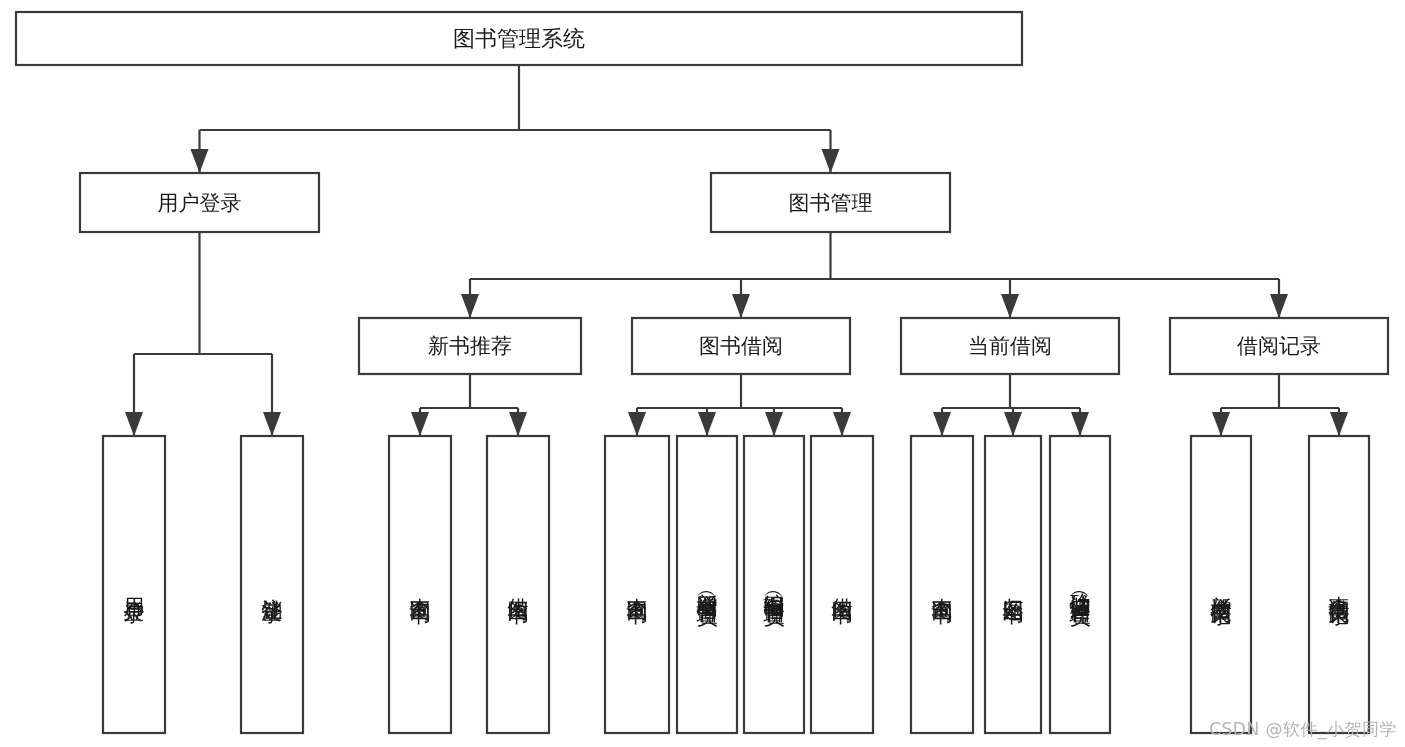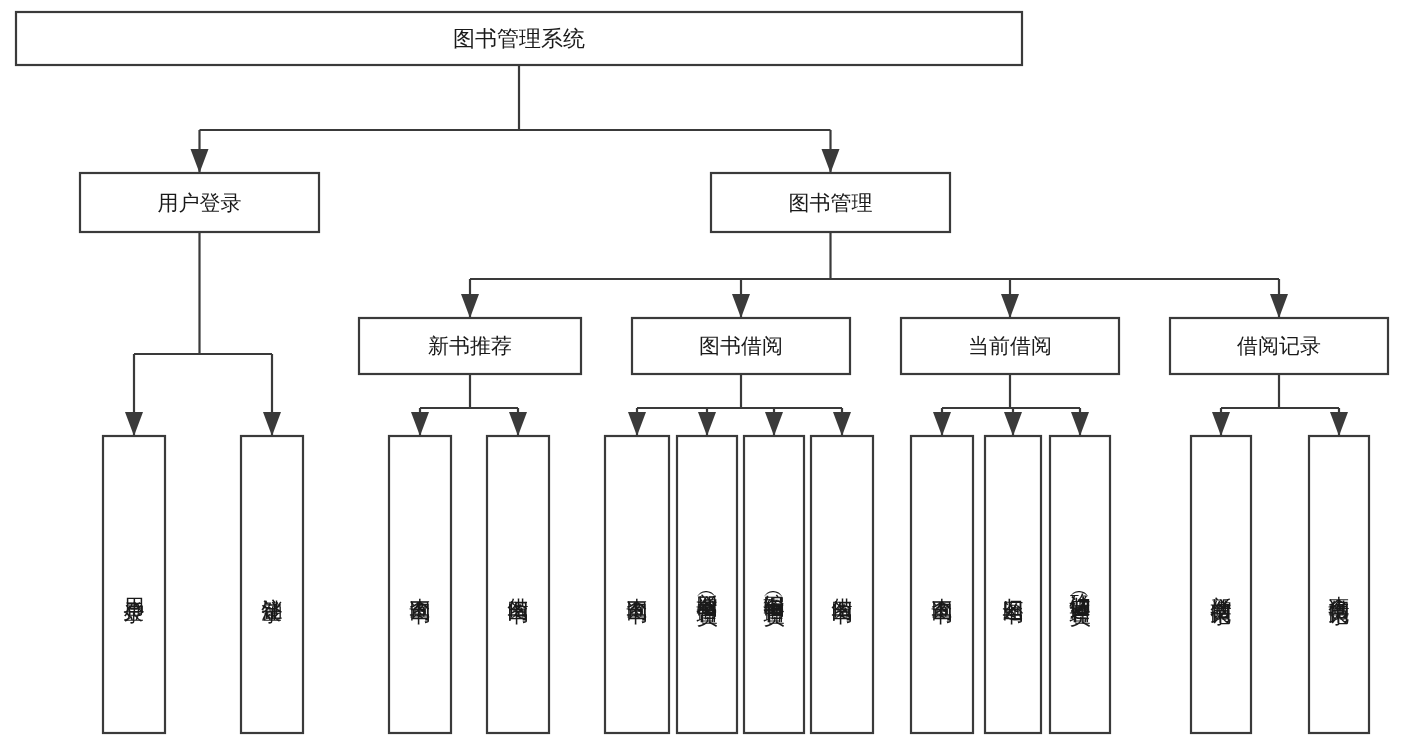--- a/index.html
+++ b/index.html
@@ -184,14 +184,15 @@
       <div class="leaf-label" style="left: 677px; top: 436px; width: 60px; height: 297px;">新增图书（管理员）</div>
       <div class="leaf-label" style="left: 744px; top: 436px; width: 60px; height: 297px;">编辑图书（管理员）</div>
       <div class="leaf-label" style="left: 811px; top: 436px; width: 62px; height: 297px;">借阅图书</div>
       <div class="leaf-label" style="left: 911px; top: 436px; width: 62px; height: 297px;">查询图书</div>
       <div class="leaf-label" style="left: 985px; top: 436px; width: 56px; height: 297px;">归还图书</div>
       <div class="leaf-label" style="left: 1050px; top: 436px; width: 60px; height: 297px;">确认归还（管理员）</div>
       <div class="leaf-label" style="left: 1191px; top: 436px; width: 60px; height: 297px;">新增借阅记录</div>
       <div class="leaf-label" style="left: 1309px; top: 436px; width: 60px; height: 297px;">查询借阅记录</div>
     </div>
 
+  <div class="watermark">CSDN @软件_小贺同学</div>
 
 </div>
 
 </body></html>

